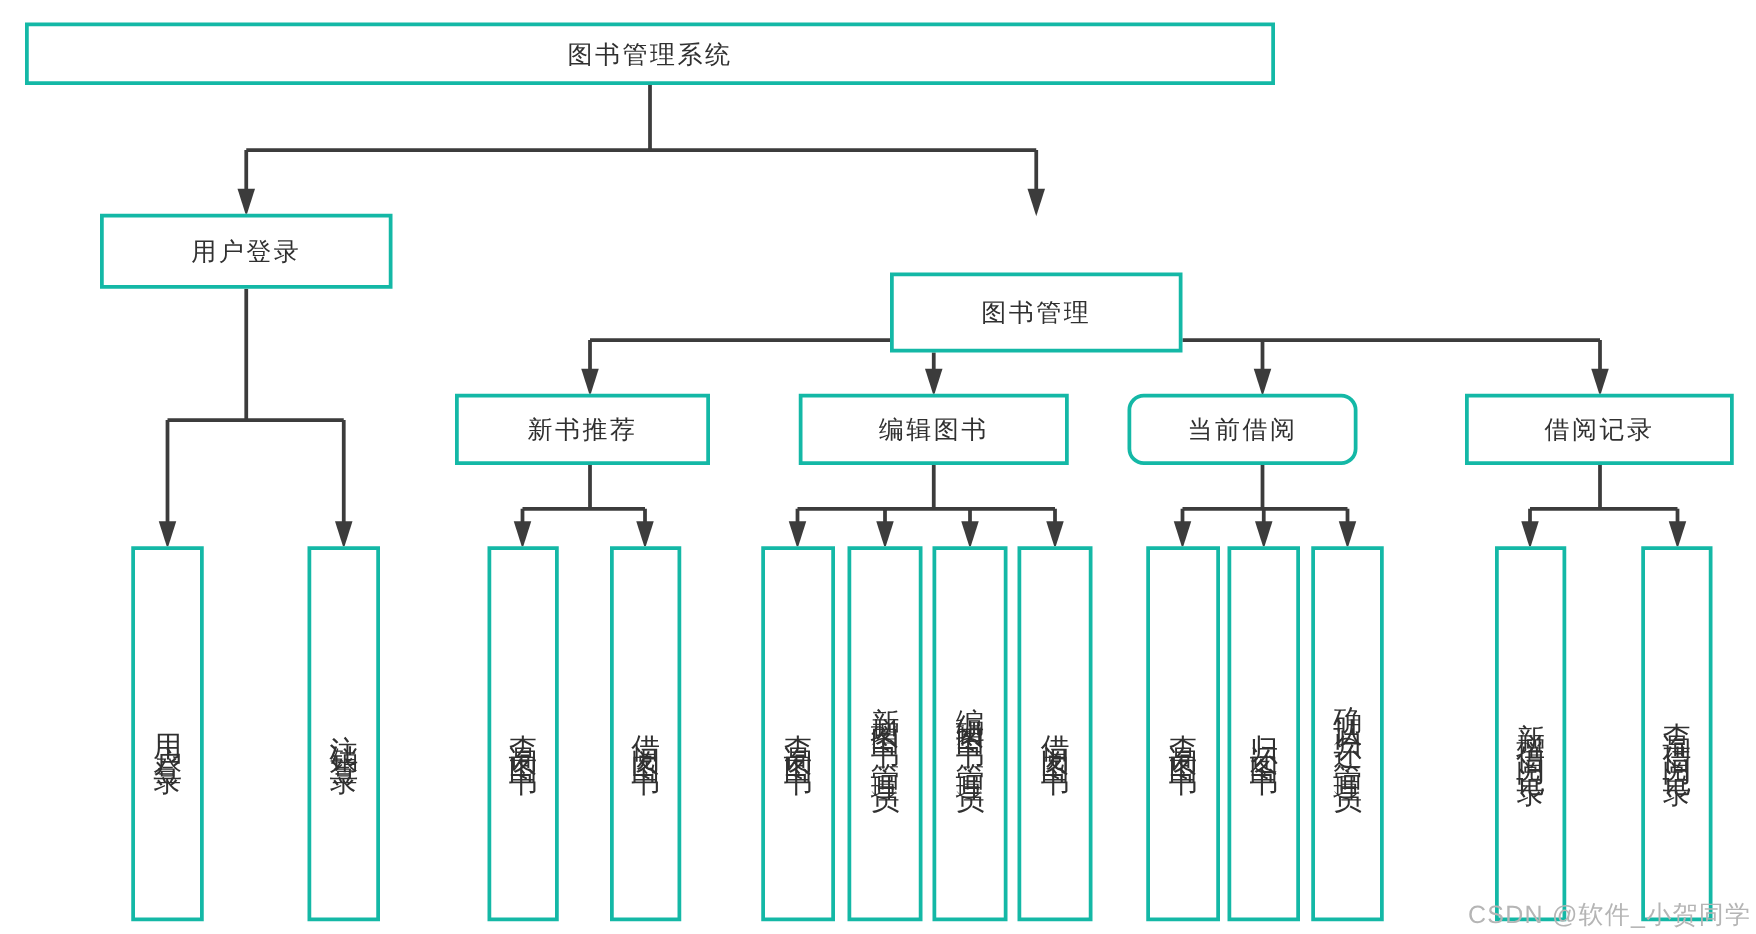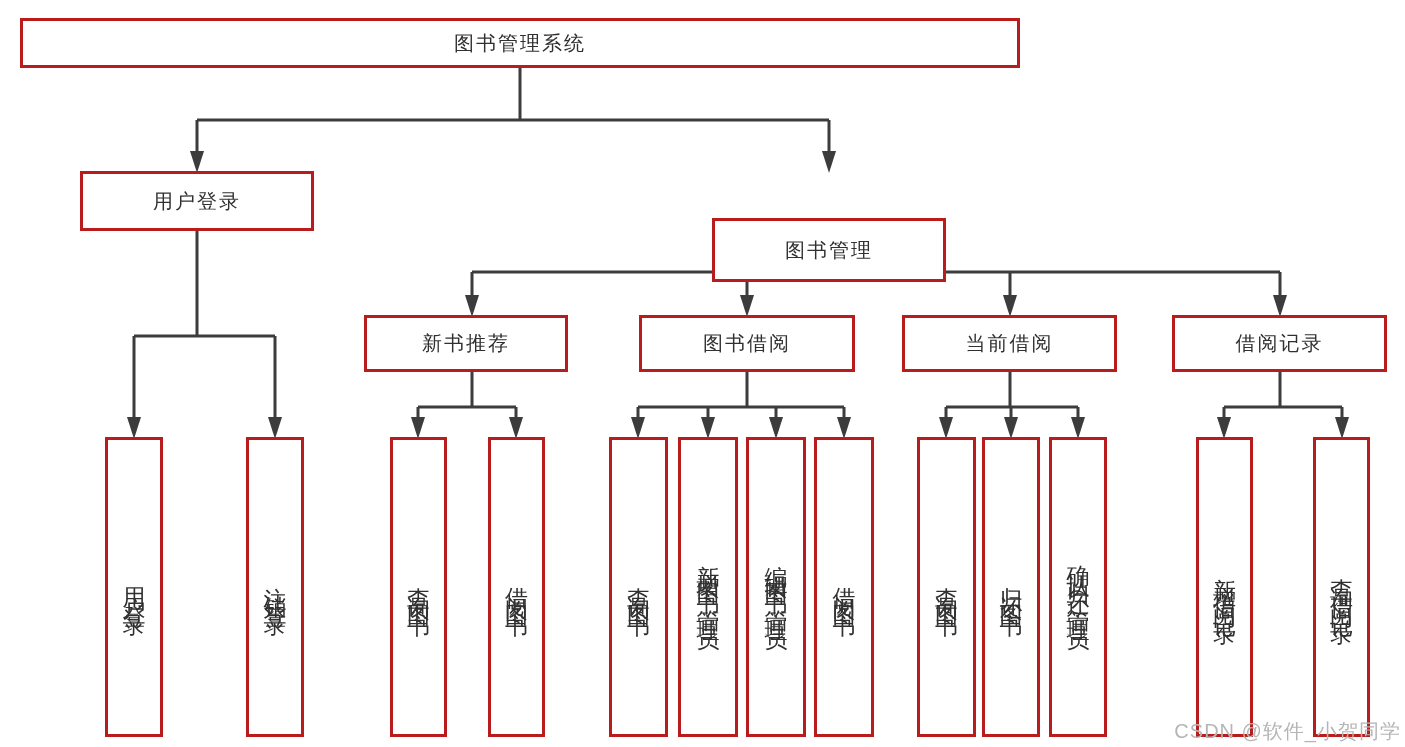--- a/index.html
+++ b/index.html
@@ -7,21 +7,21 @@
     position:relative;
     width:1405px;height:747px;
     background:#ffffff;
     font-family:"Liberation Sans","DejaVu Sans",sans-serif;
     overflow:hidden;
   }
   .connectors{position:absolute;left:0;top:0;}
   .node{
     position:absolute;
     box-sizing:border-box;
-    border:3px solid #b91c1c;
+    border:3px solid #14b8a6;
     background:#ffffff;
     display:flex;
     align-items:center;
     justify-content:center;
     color:#303030;
   }
   .hlabel{
     font-size:20px;
     font-weight:500;
     letter-spacing:2px;
@@ -99,23 +99,23 @@
     <span class="hlabel">用户登录</span>
   </div>
   <div class="node" style="left:712px;top:171px;width:234px;height:64px;margin-top:47px;">
     <span class="hlabel">图书管理</span>
   </div>
 
   <div class="node" style="left:364px;top:315px;width:204px;height:57px;">
     <span class="hlabel">新书推荐</span>
   </div>
   <div class="node" style="left:639px;top:315px;width:216px;height:57px;">
-    <span class="hlabel">图书借阅</span>
+    <span class="hlabel">编辑图书</span>
   </div>
-  <div class="node" style="left:902px;top:315px;width:215px;height:57px;">
+  <div class="node" style="left:902px;top:315px;width:184px;height:57px;border-radius:13px;">
     <span class="hlabel">当前借阅</span>
   </div>
   <div class="node" style="left:1172px;top:315px;width:215px;height:57px;">
     <span class="hlabel">借阅记录</span>
   </div>
 
   <div class="node leaf" style="left:105px;top:437px;width:58px;height:300px;">
     <span class="vlabel">用户登录</span>
   </div>
   <div class="node leaf" style="left:246px;top:437px;width:58px;height:300px;">

